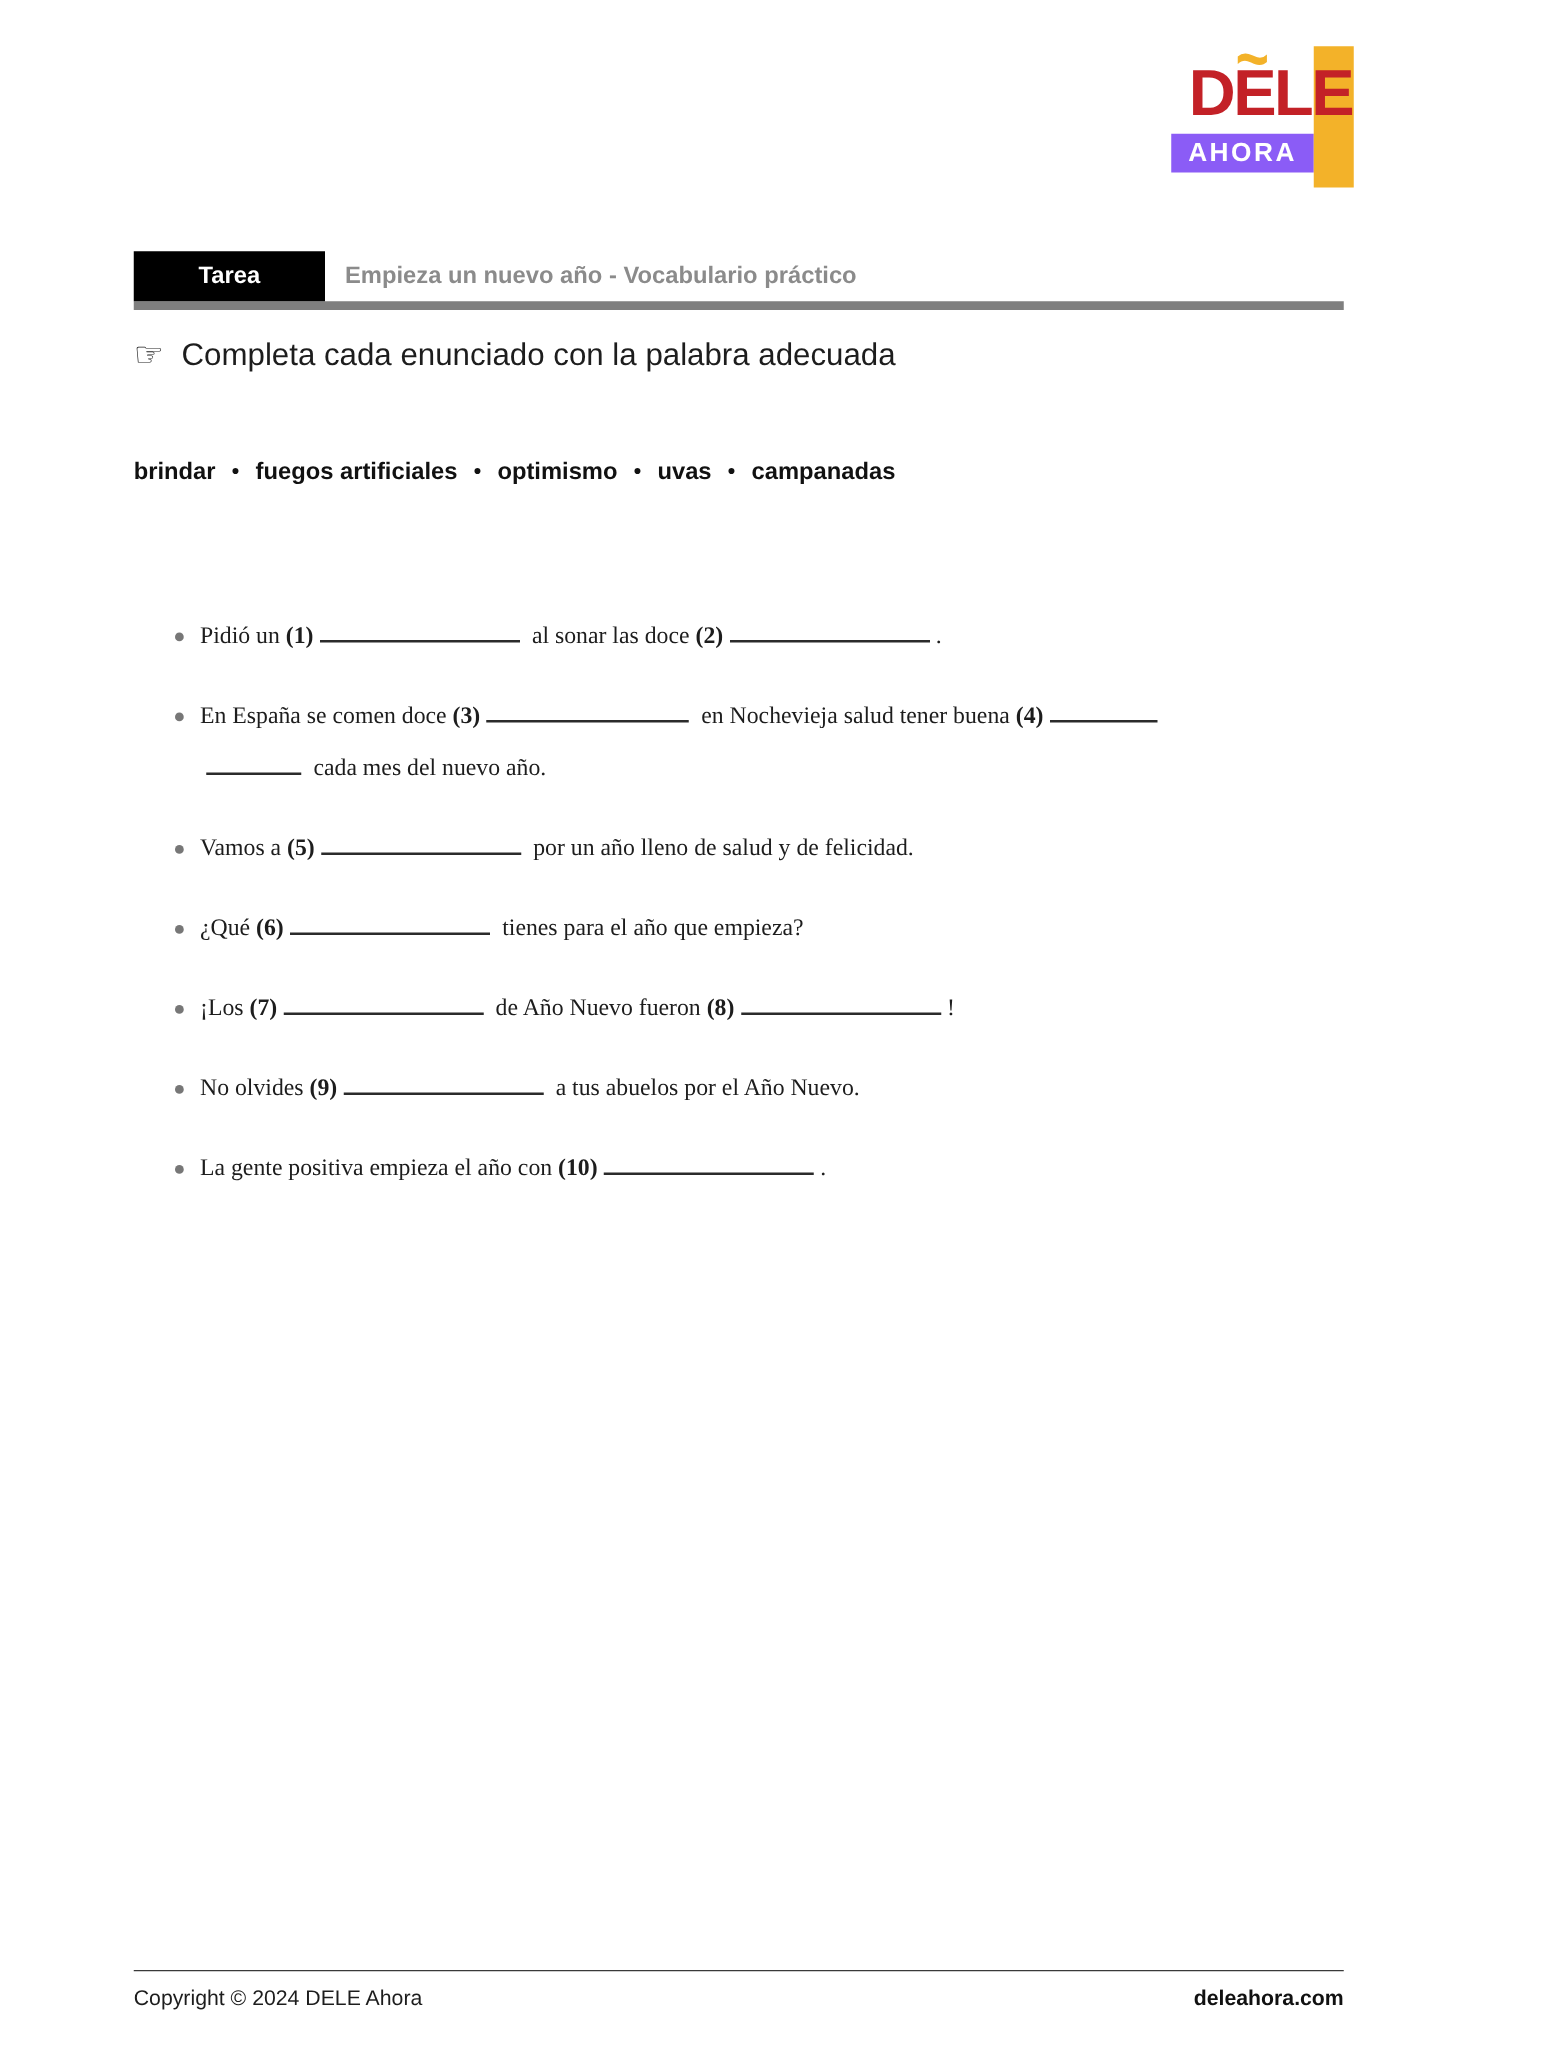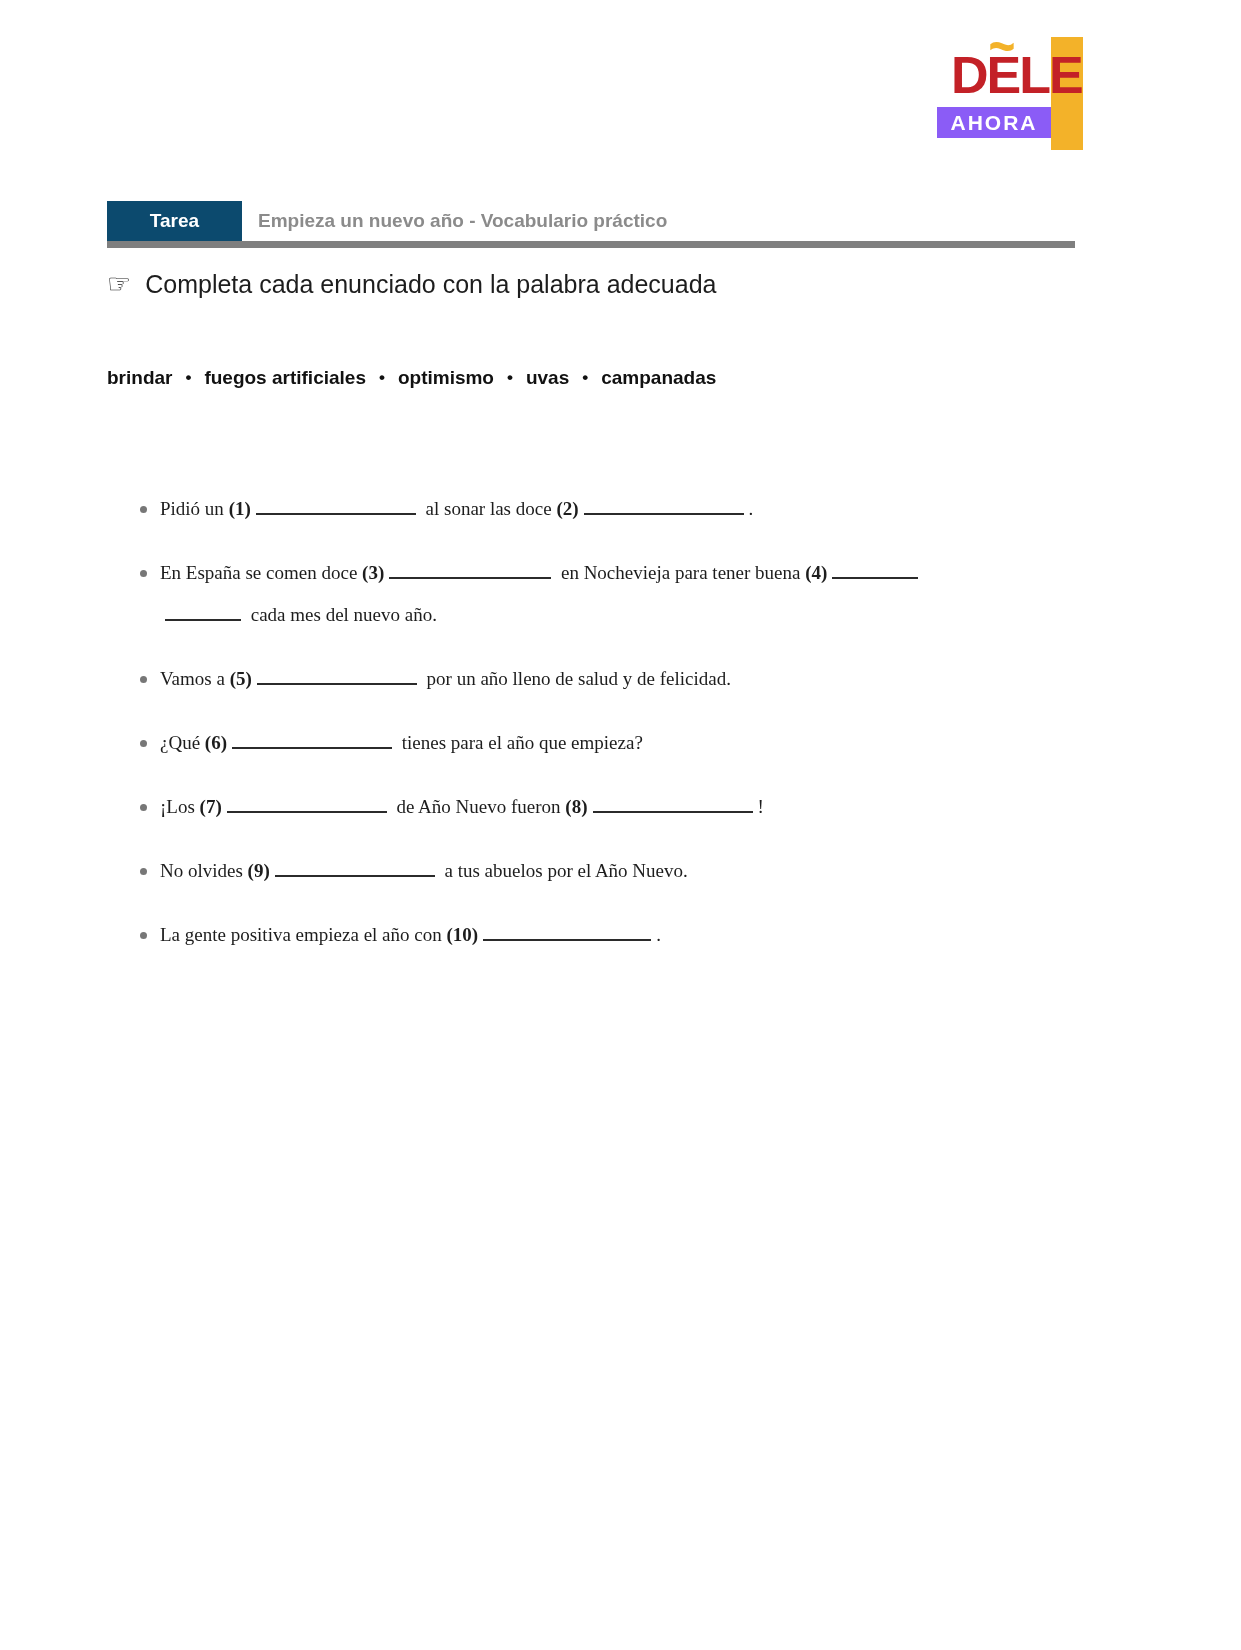--- a/index.html
+++ b/index.html
@@ -17,21 +17,21 @@
   .tilde { position:absolute; left:-2px; top:-26px; width:100%; text-align:center;
            color:#f3b229; font-size:46px; font-weight:700; line-height:1;
            transform:scaleY(1.25); z-index:3; }
   .logo-ahora { position:absolute; left:0; top:72px; z-index:0; width:114px; height:31px;
                 background:#8b5cf6; color:#ffffff; font-weight:700; font-size:21px;
                 letter-spacing:2px; display:flex; align-items:center; justify-content:center; }
 
   
   .task-header { position:absolute; top:201px; left:107px; width:968px;
                  display:flex; align-items:stretch; border-bottom:7px solid #7f7f7f; }
-  .task-tab { width:135px; background:#0c4a6e; color:#ffffff; font-weight:700; font-size:19px;
+  .task-tab { width:153px; background:#000000; color:#ffffff; font-weight:700; font-size:19px;
               display:flex; align-items:center; justify-content:center; padding:9px 0; }
   .task-title { display:flex; align-items:center; margin-left:16px;
                 color:#8b8b8b; font-weight:700; font-size:19px; }
 
   
   .instruction { position:absolute; top:270px; left:107px; display:flex; align-items:center; }
   .hand-icon { font-size:27px; line-height:1; color:#1a1a1a; margin-right:14px; }
   .instruction-text { font-size:25px; color:#1d1d1d; }
 
   
@@ -81,22 +81,26 @@
     <span class="hand-icon">☞</span>
     <span class="instruction-text">Completa cada enunciado con la palabra adecuada</span>
   </div>
 
   <div class="word-bank">
     <div class="wb-line" id="wb-line-1"><span class="wb-word">brindar</span><span class="wb-dot">•</span><span class="wb-word">fuegos artificiales</span><span class="wb-dot">•</span><span class="wb-word">optimismo</span><span class="wb-dot">•</span><span class="wb-word">uvas</span><span class="wb-dot">•</span><span class="wb-word">campanadas</span></div>
   </div>
 
   <ul class="exercise-list" id="exercise-list">
       <li><span>Pidió un </span><strong>(1)</strong><span class="blank" style="width: 160px;"></span><span> al sonar las doce </span><strong>(2)</strong><span class="blank" style="width: 160px;"></span><span>.</span></li>
-      <li><span>En España se comen doce </span><strong>(3)</strong><span class="blank" style="width: 162px;"></span><span> en Nochevieja para tener buena </span><strong>(4)</strong><span class="blank" style="width: 86px;"></span><br><span class="blank" style="width: 76px;"></span><span> cada mes del nuevo año.</span></li>
+      <li><span>En España se comen doce </span><strong>(3)</strong><span class="blank" style="width: 162px;"></span><span> en Nochevieja salud tener buena </span><strong>(4)</strong><span class="blank" style="width: 86px;"></span><br><span class="blank" style="width: 76px;"></span><span> cada mes del nuevo año.</span></li>
       <li><span>Vamos a </span><strong>(5)</strong><span class="blank" style="width: 160px;"></span><span> por un año lleno de salud y de felicidad.</span></li>
       <li><span>¿Qué </span><strong>(6)</strong><span class="blank" style="width: 160px;"></span><span> tienes para el año que empieza?</span></li>
       <li><span>¡Los </span><strong>(7)</strong><span class="blank" style="width: 160px;"></span><span> de Año Nuevo fueron </span><strong>(8)</strong><span class="blank" style="width: 160px;"></span><span>!</span></li>
       <li><span>No olvides </span><strong>(9)</strong><span class="blank" style="width: 160px;"></span><span> a tus abuelos por el Año Nuevo.</span></li>
       <li><span>La gente positiva empieza el año con </span><strong>(10)</strong><span class="blank" style="width: 168px;"></span><span>.</span></li>
     </ul>
 
+  <div class="footer">
+    <span class="footer-copyright">Copyright © 2024 DELE Ahora</span>
+    <span class="footer-site">deleahora.com</span>
+  </div>
 
 </div>
 
 </body></html>

